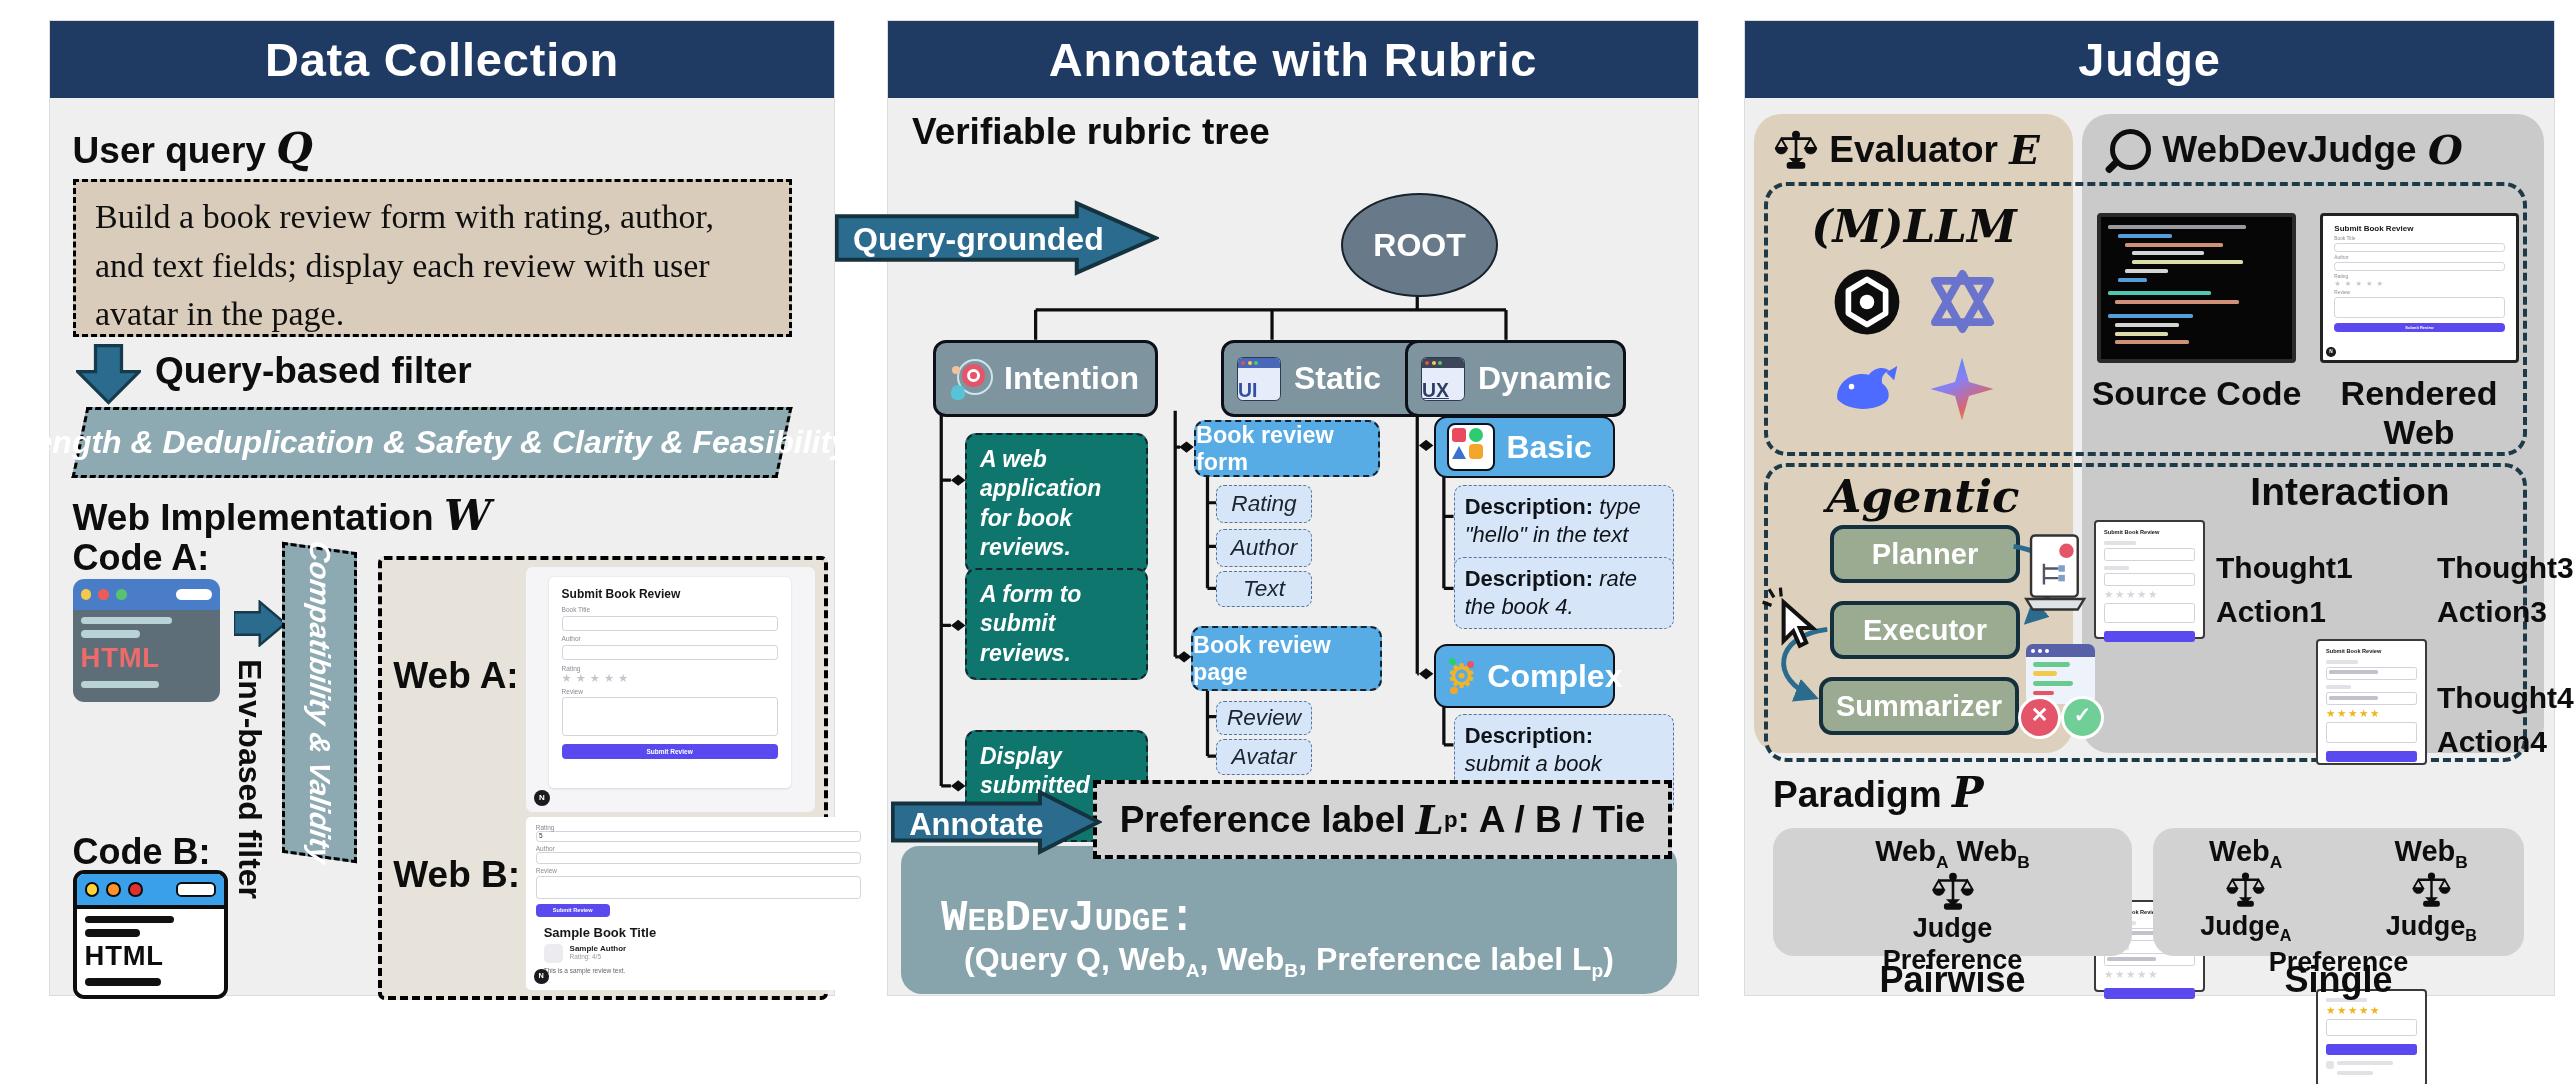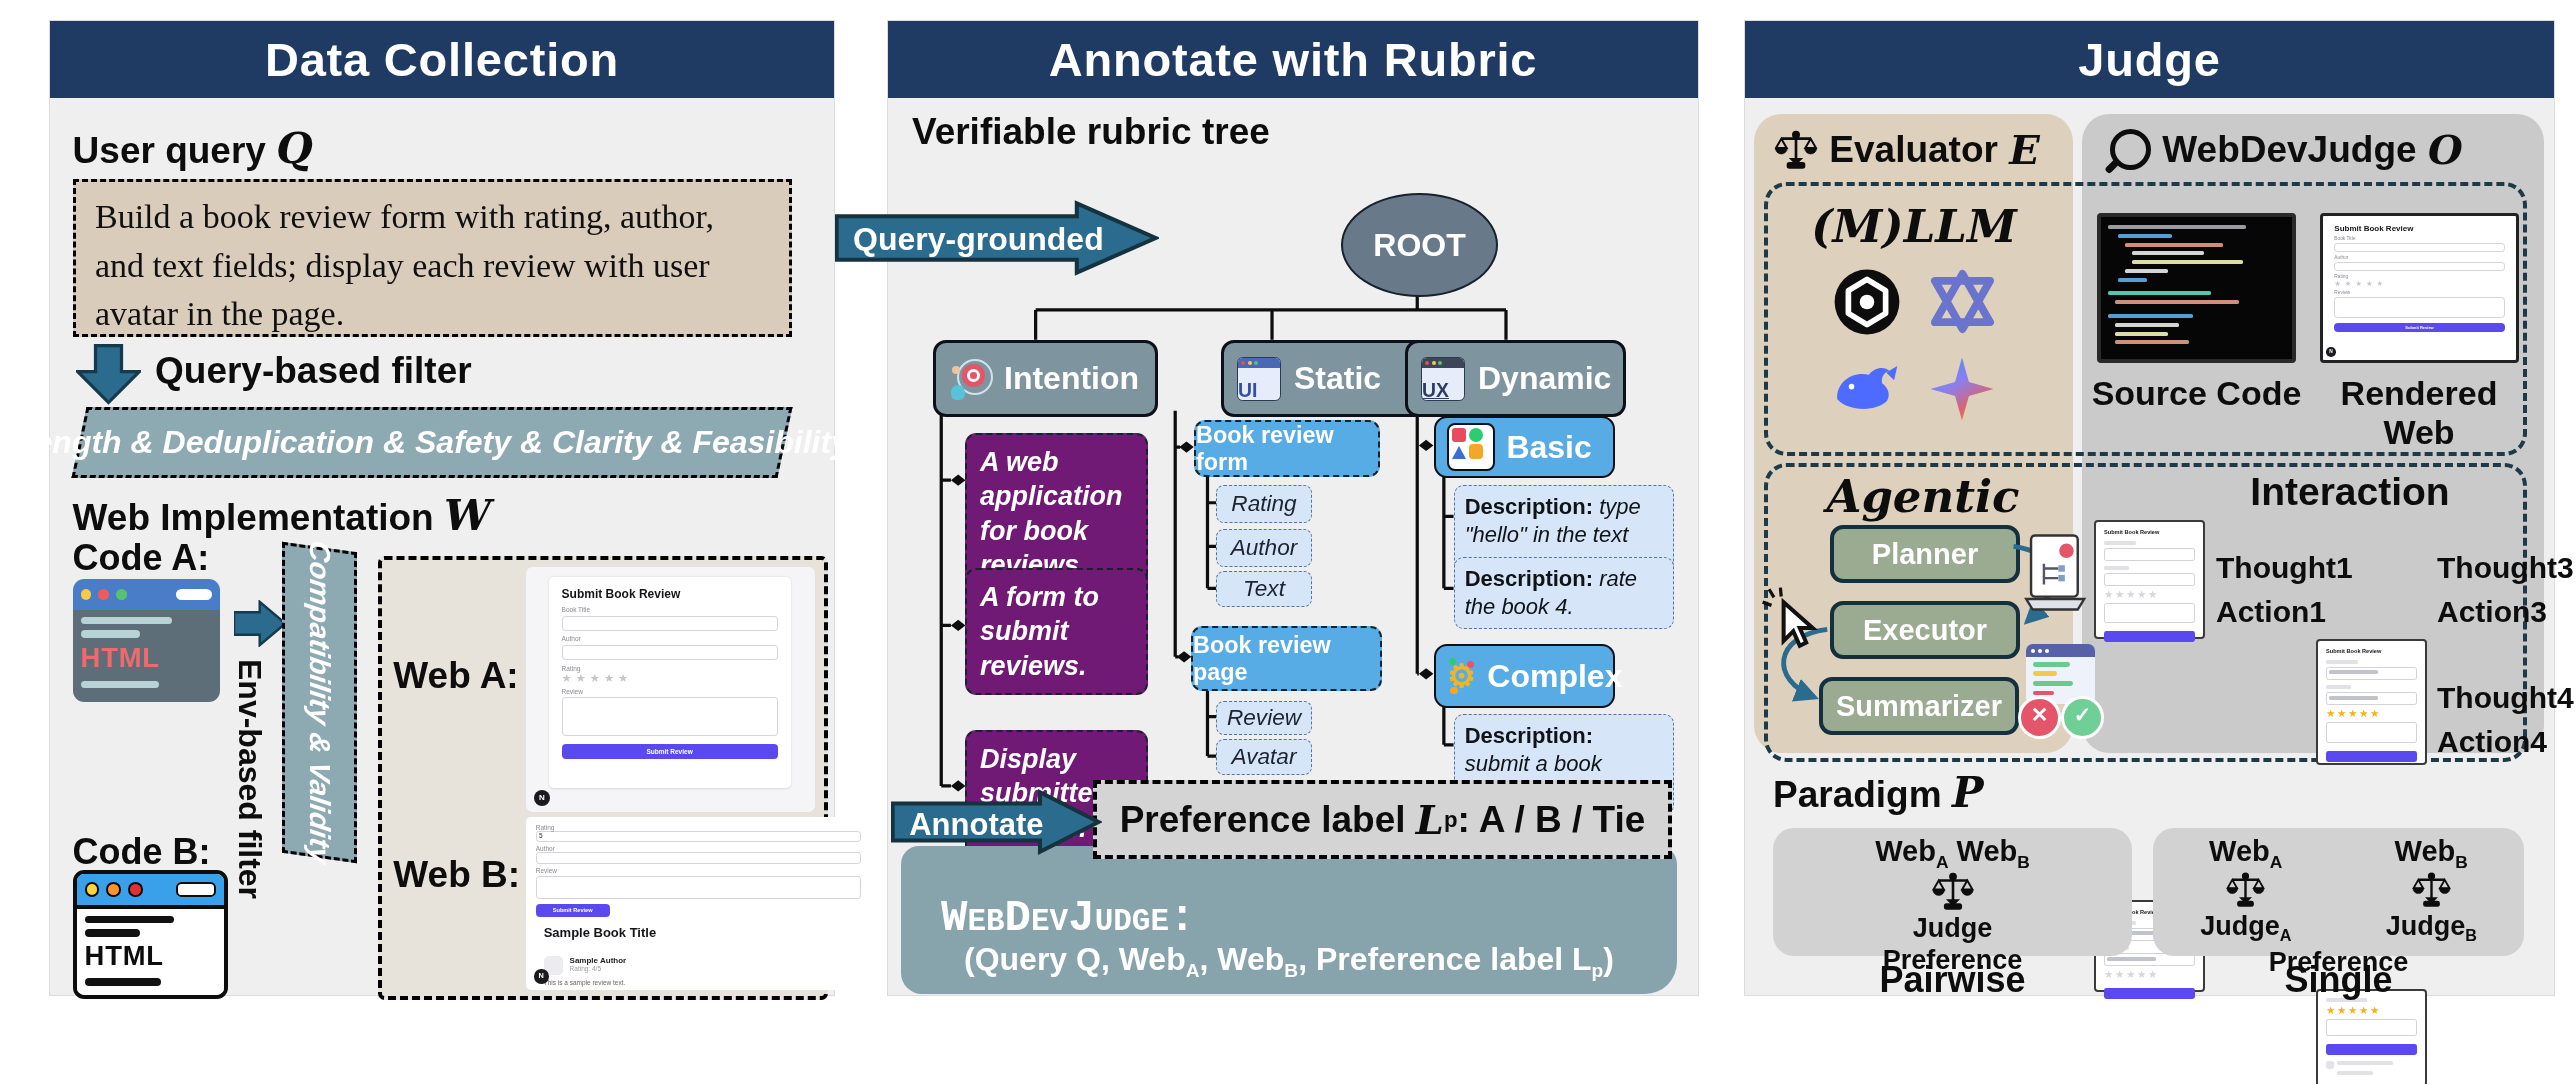--- a/index.html
+++ b/index.html
@@ -36,22 +36,22 @@
   .mf-label{color:#8a8a93;}
   .mf-input,.mf-textarea{border:1.2px solid #d4d4da;border-radius:3.2px;background:#fff;}
   .mf-btn{background:#5b49f0;border-radius:4px;color:#fff;text-align:center;font-weight:bold;}
   .mf-stars{color:#c6c6cf;letter-spacing:4px;}
   .yellow{color:#f3b31b !important;}
   .n-badge{position:absolute;left:8px;bottom:6.5px;background:#1b1b1f;color:#fff;border-radius:50%;
            text-align:center;font-weight:bold;}
   
   .slate{background:#7e959f;border:3.2px solid #0d1117;border-radius:13px;color:#fff;
          display:flex;align-items:center;gap:13px;padding-left:13px;font-size:32px;font-weight:bold;}
-  .bluebox{background:#701a75;border:2.4px dashed #16222c;border-radius:11.3px;color:#fff;
-           font-style:italic;font-weight:600;font-size:27px;padding:9.7px 13px;line-height:1.28;}
+  .bluebox{background:#0f766e;border:2.4px dashed #16222c;border-radius:11.3px;color:#fff;
+           font-style:italic;font-weight:600;font-size:23px;padding:9.7px 13px;line-height:1.28;}
   .bluelabel{background:#58ace6;border:2.4px dashed #16222c;border-radius:11.3px;color:#fff;
            font-weight:600;font-size:23.4px;display:flex;align-items:center;justify-content:center;}
   .bluesolid{background:#58ace6;border:2.4px solid #0d1117;border-radius:13px;color:#fff;
            font-weight:600;font-size:32px;display:flex;align-items:center;gap:11.3px;padding-left:11.3px;}
   .leaf{background:#d6e6f8;border:1.6px dashed #53749c;border-radius:8px;color:#1c2430;
         font-style:italic;font-size:22.6px;display:flex;align-items:center;justify-content:center;}
   .descbox{background:#d6e6f8;border:1.6px dashed #53749c;border-radius:9.7px;color:#101418;
         font-size:22px;padding:6.5px 9.7px;line-height:1.3;}
   .descbox b{font-weight:bold;}
   .descbox i{font-style:italic;}
@@ -224,21 +224,21 @@
 
     <div class="abs" style="left:144px;top:257px;width:345px;height:173px;background:#fff;border-radius:4.8px;padding:6.5px 9.7px;box-sizing:border-box;position:absolute;">
       <div class="mf-label" style="font-size:6.5px;">Rating</div>
       <div class="mf-input" style="height:9.7px;font-size:6.5px;padding-left:2.4px;color:#333;">5</div>
       <div class="mf-label" style="font-size:6.5px;margin-top:3.2px;">Author</div>
       <div class="mf-input" style="height:9.7px;"></div>
       <div class="mf-label" style="font-size:6.5px;margin-top:3.2px;">Review</div>
       <div class="mf-textarea" style="height:21px;margin-top:1.6px;"></div>
       <div class="mf-btn" style="width:74px;height:13px;line-height:13px;font-size:5.6px;margin-top:5.6px;">Submit Review</div>
       <div class="mf-title" style="font-size:13px;margin-top:7.3px;margin-left:8px;">Sample Book Title</div>
-      <div style="display:flex;gap:6.5px;margin-top:16px;margin-left:8px;">
+      <div style="display:flex;gap:6.5px;margin-top:4px;margin-left:8px;">
         <div style="width:19.4px;height:19.4px;background:#ececf0;border-radius:4.8px;"></div>
         <div>
           <div style="font-size:8px;font-weight:bold;color:#222;">Sample Author</div>
           <div style="font-size:6.5px;color:#9a9aa2;">Rating: 4/5</div>
         </div>
       </div>
       <div style="font-size:6.5px;color:#666;margin-top:4px;margin-left:8px;">This is a sample review text.</div>
       <div class="n-badge" style="width:14.5px;height:14.5px;line-height:14.5px;font-size:7.3px;">N</div>
     </div>
   </div>

